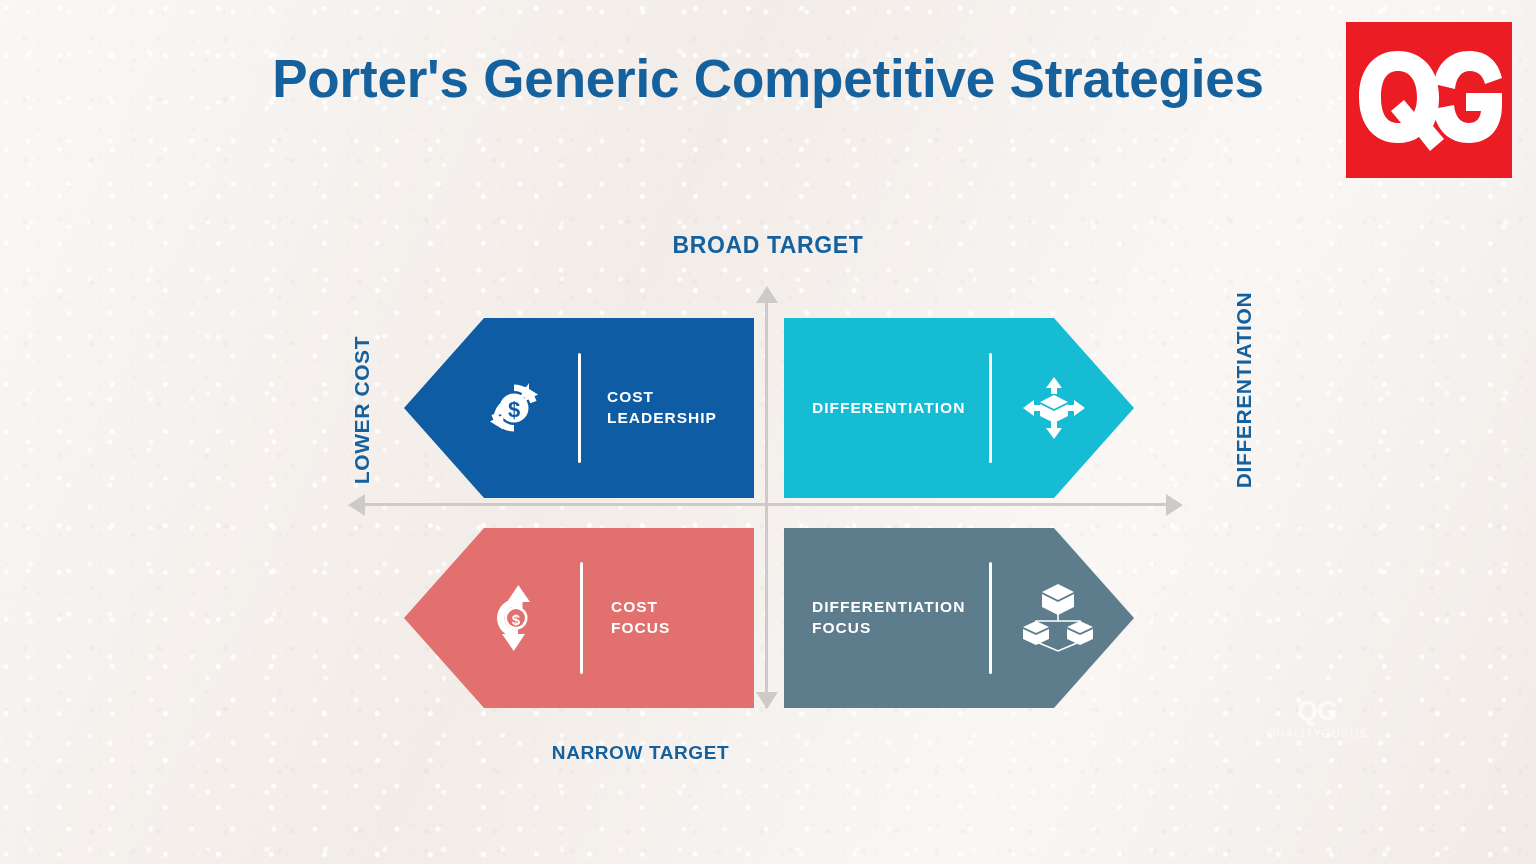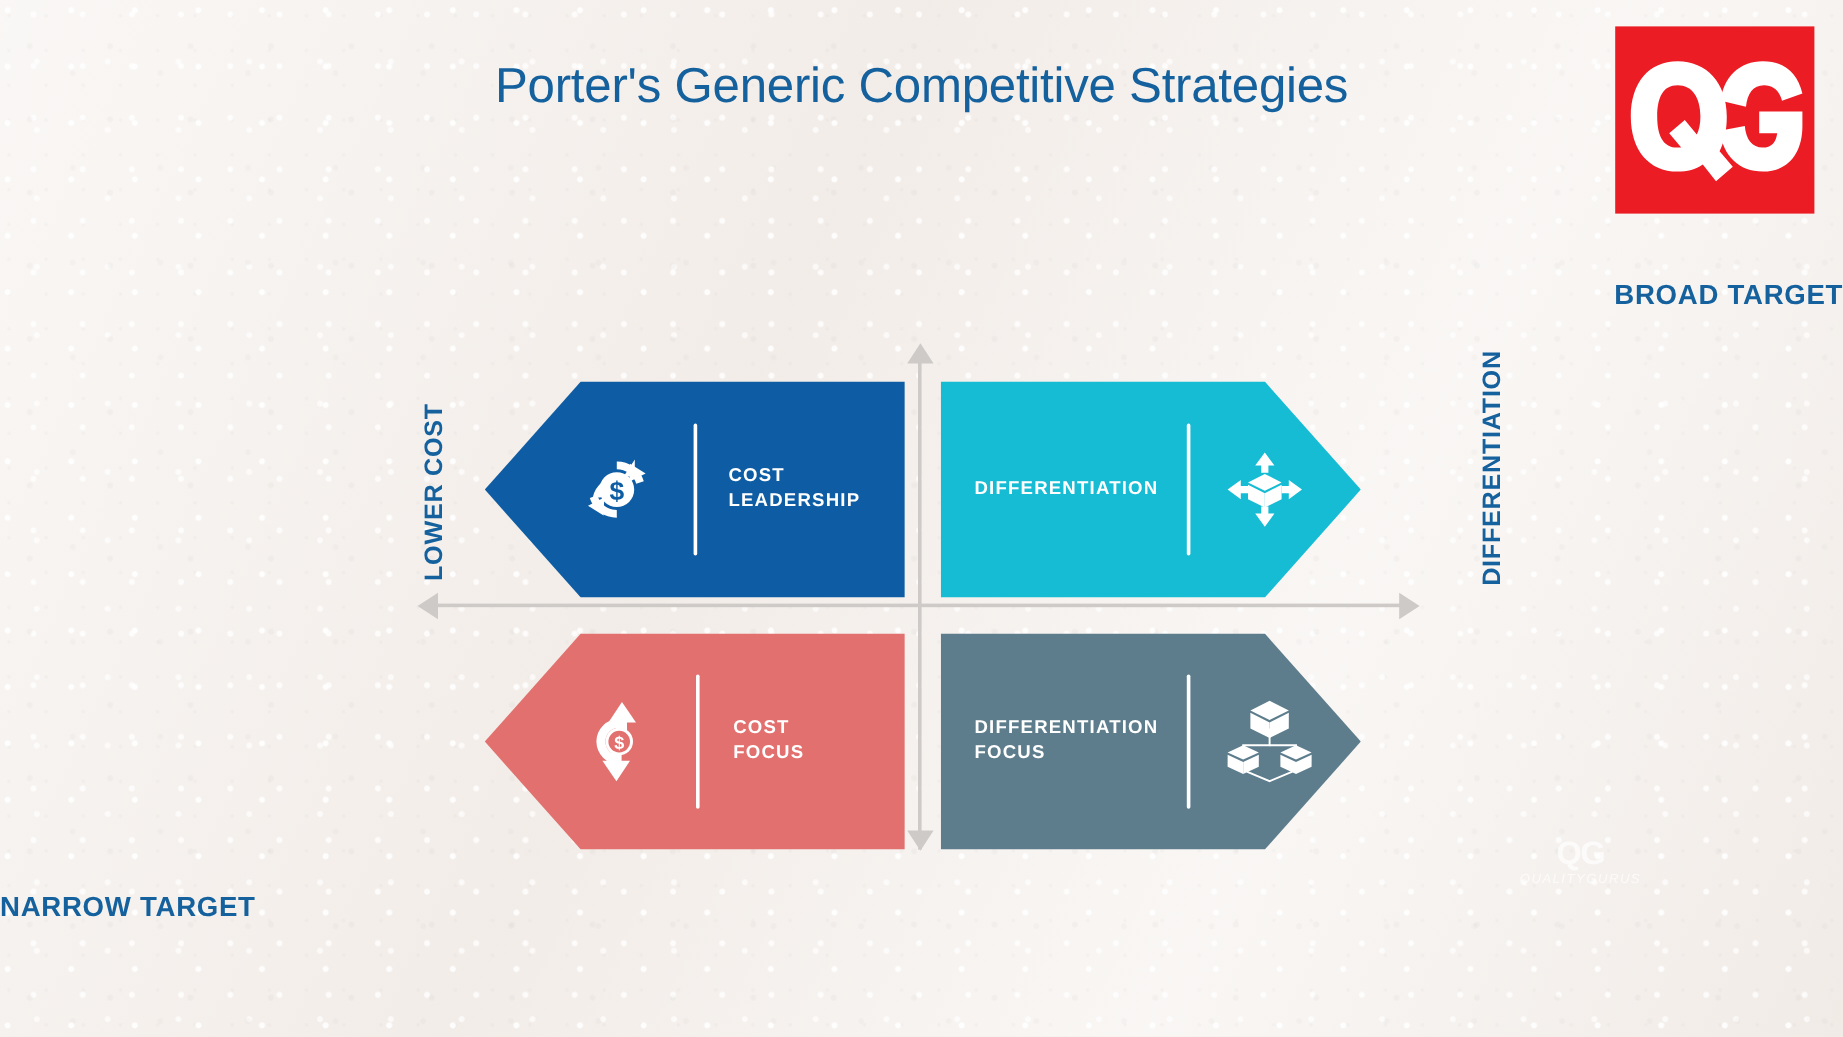--- a/index.html
+++ b/index.html
@@ -21,21 +21,21 @@
       radial-gradient(circle at 83% 77%, rgba(0,0,0,.02) 0 2px, transparent 3px),
       radial-gradient(circle at 52% 90%, rgba(255,255,255,.7) 0 2px, transparent 3px),
       radial-gradient(circle at 24% 45%, rgba(0,0,0,.018) 0 1px, transparent 2px),
       linear-gradient(115deg, rgba(255,255,255,.55) 0%, rgba(240,232,226,.25) 40%, rgba(255,255,255,.5) 70%, rgba(236,228,222,.3) 100%);
     background-size: 53px 47px, 67px 61px, 41px 43px, 73px 79px, 59px 57px, 31px 29px, 100% 100%;
     pointer-events:none;
   }
   #header{ position:absolute; left:0; top:0; width:1536px; }
   #title{
     text-align:center; color:#14619e;
-    font-size:41px; font-weight:normal;
+    font-size:53px; font-weight:bold;
     margin-top:48px; letter-spacing:-0.2px;
   }
   #subtitle{
     text-align:center; color:#1b1b1b;
     font-size:20.5px; line-height:31px;
     width:830px; margin:18px auto 0 auto;
   }
   #qg-logo{
     position:absolute; left:1346px; top:22px;
     width:166px; height:156px;
@@ -56,22 +56,22 @@
     border-top:11px solid transparent; border-bottom:11px solid transparent;
     border-left:17px solid #cdcac7; }
   #arrow-up{ left:756px; top:286px;
     border-left:11px solid transparent; border-right:11px solid transparent;
     border-bottom:17px solid #cdcac7; }
   #arrow-down{ left:756px; top:692px;
     border-left:11px solid transparent; border-right:11px solid transparent;
     border-top:17px solid #cdcac7; }
 
   .axis-label{ position:absolute; color:#14619e; font-weight:bold; letter-spacing:.6px; }
-  #label-broad{ left:0; top:232px; width:1536px; text-align:right; font-size:23px; }
-  #label-narrow{ left:0; top:742px; width:1281px; text-align:left; font-size:23px; }
+  #label-broad{ left:0; top:232px; width:1536px; text-align:center; font-size:23px; }
+  #label-narrow{ left:0; top:742px; width:1281px; text-align:center; font-size:19px; }
   #label-lower-cost{
     left:262px; top:398px; width:200px; font-size:21px;
     transform:rotate(-90deg); transform-origin:center center; text-align:center;
   }
   #label-differentiation{
     left:1124px; top:378px; width:240px; font-size:21px;
     transform:rotate(-90deg); transform-origin:center center; text-align:center;
   }
 
   .quad{ position:absolute; display:flex; align-items:center; }

